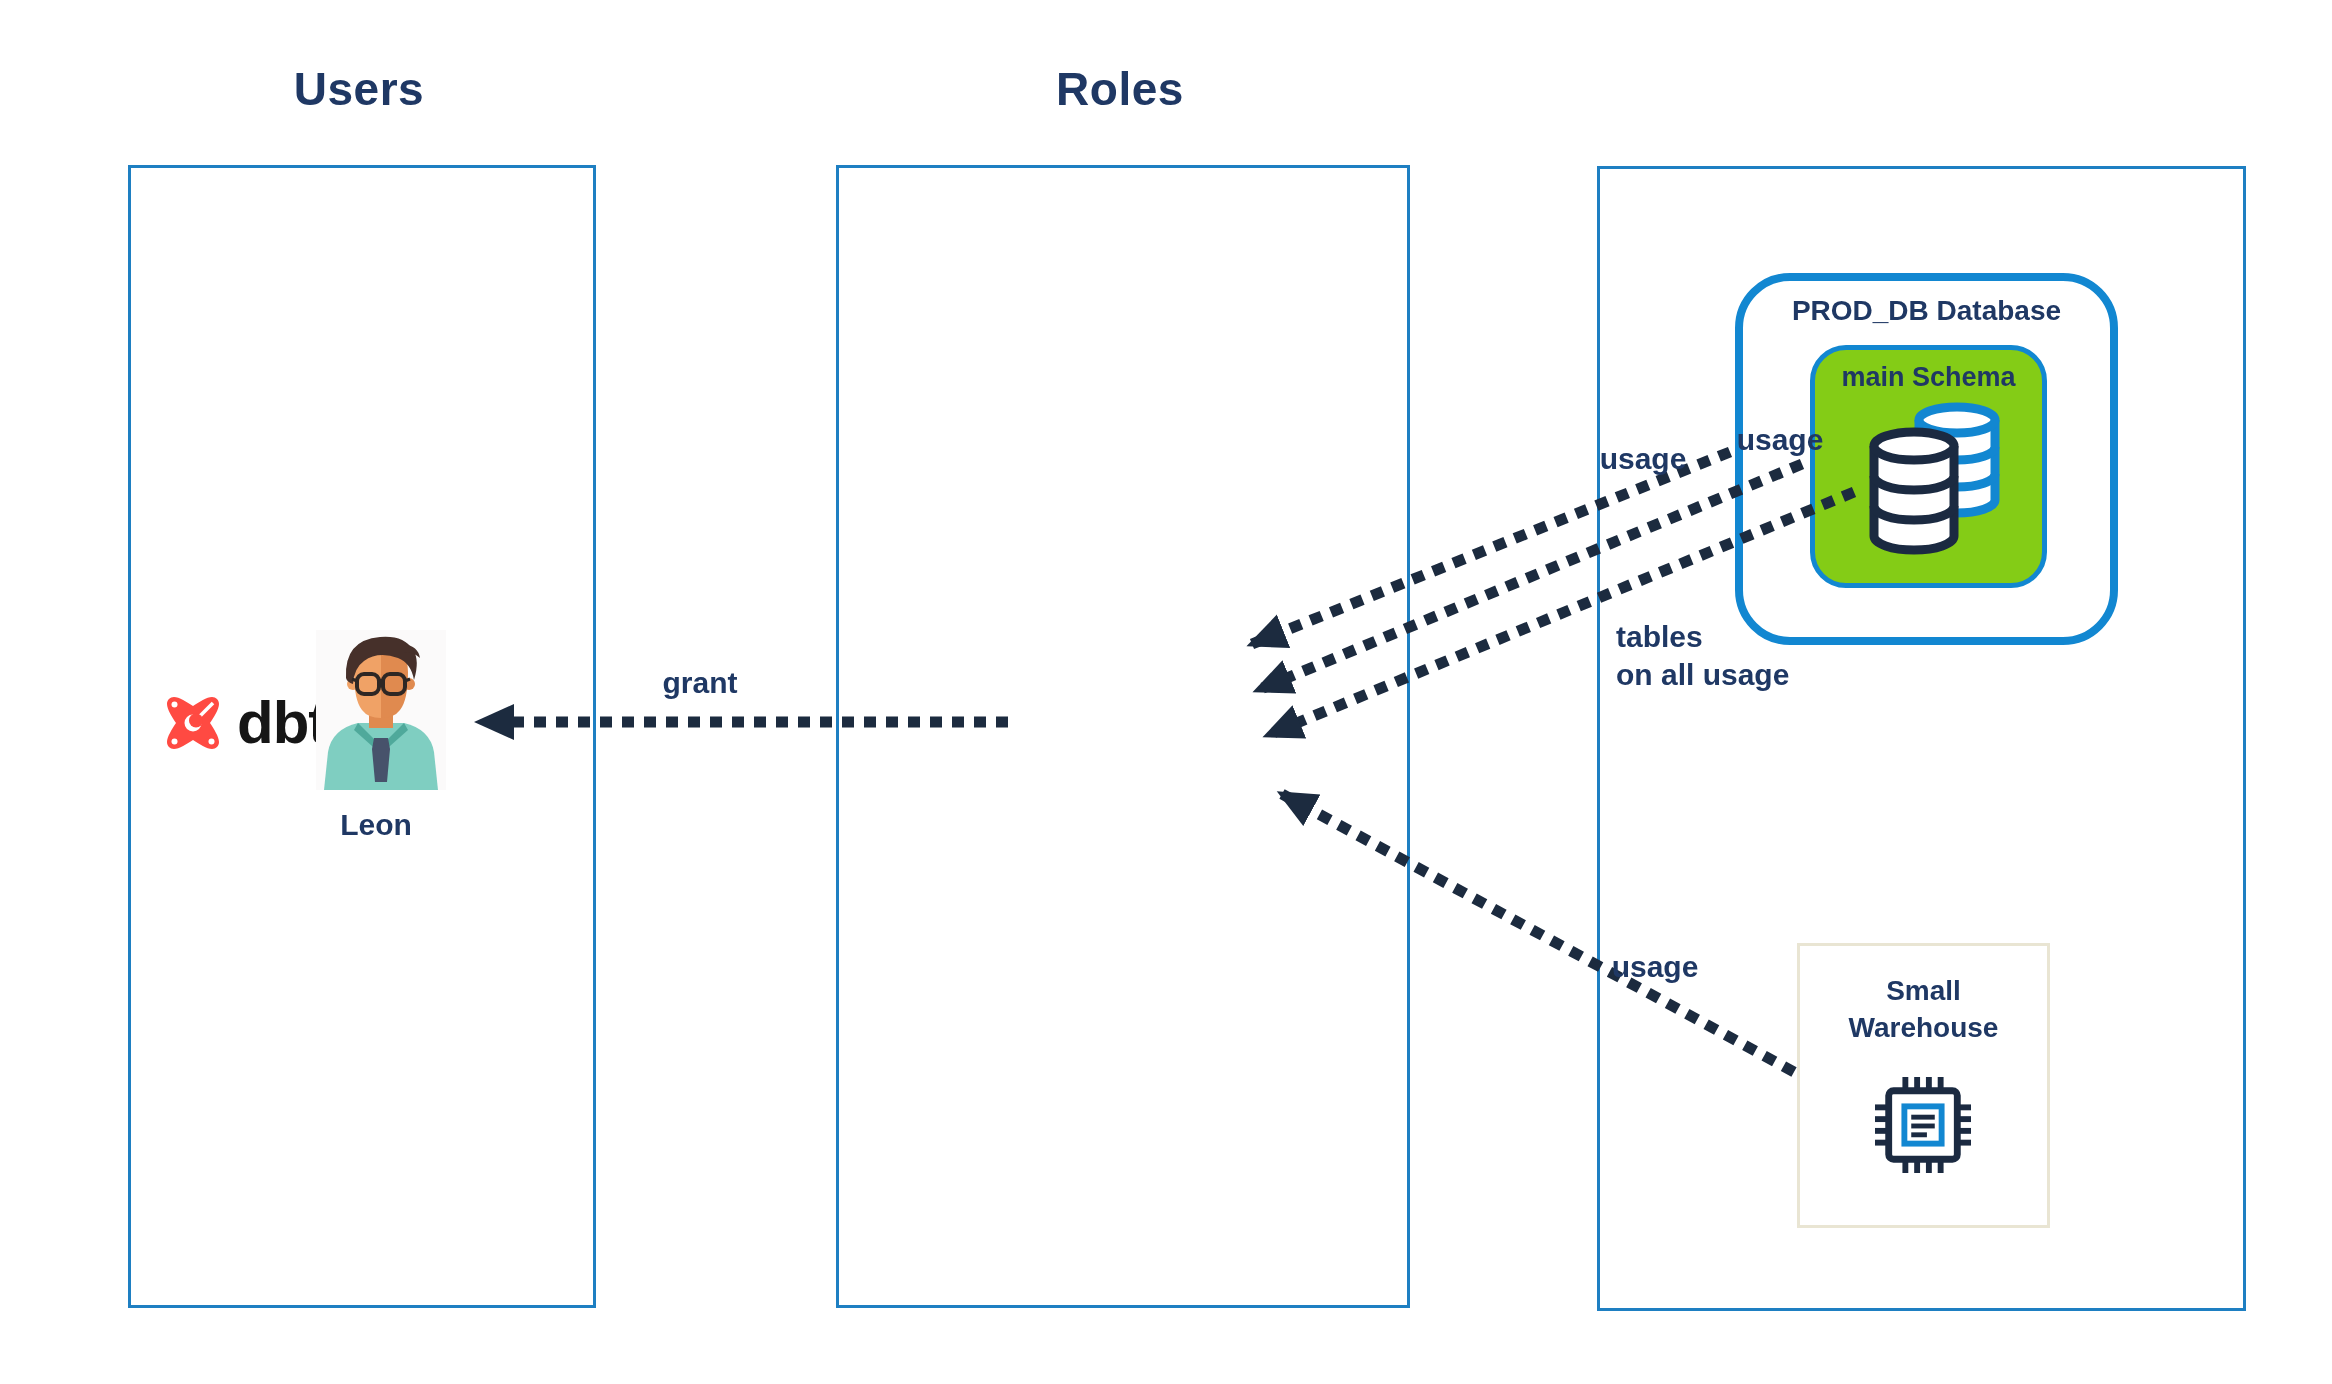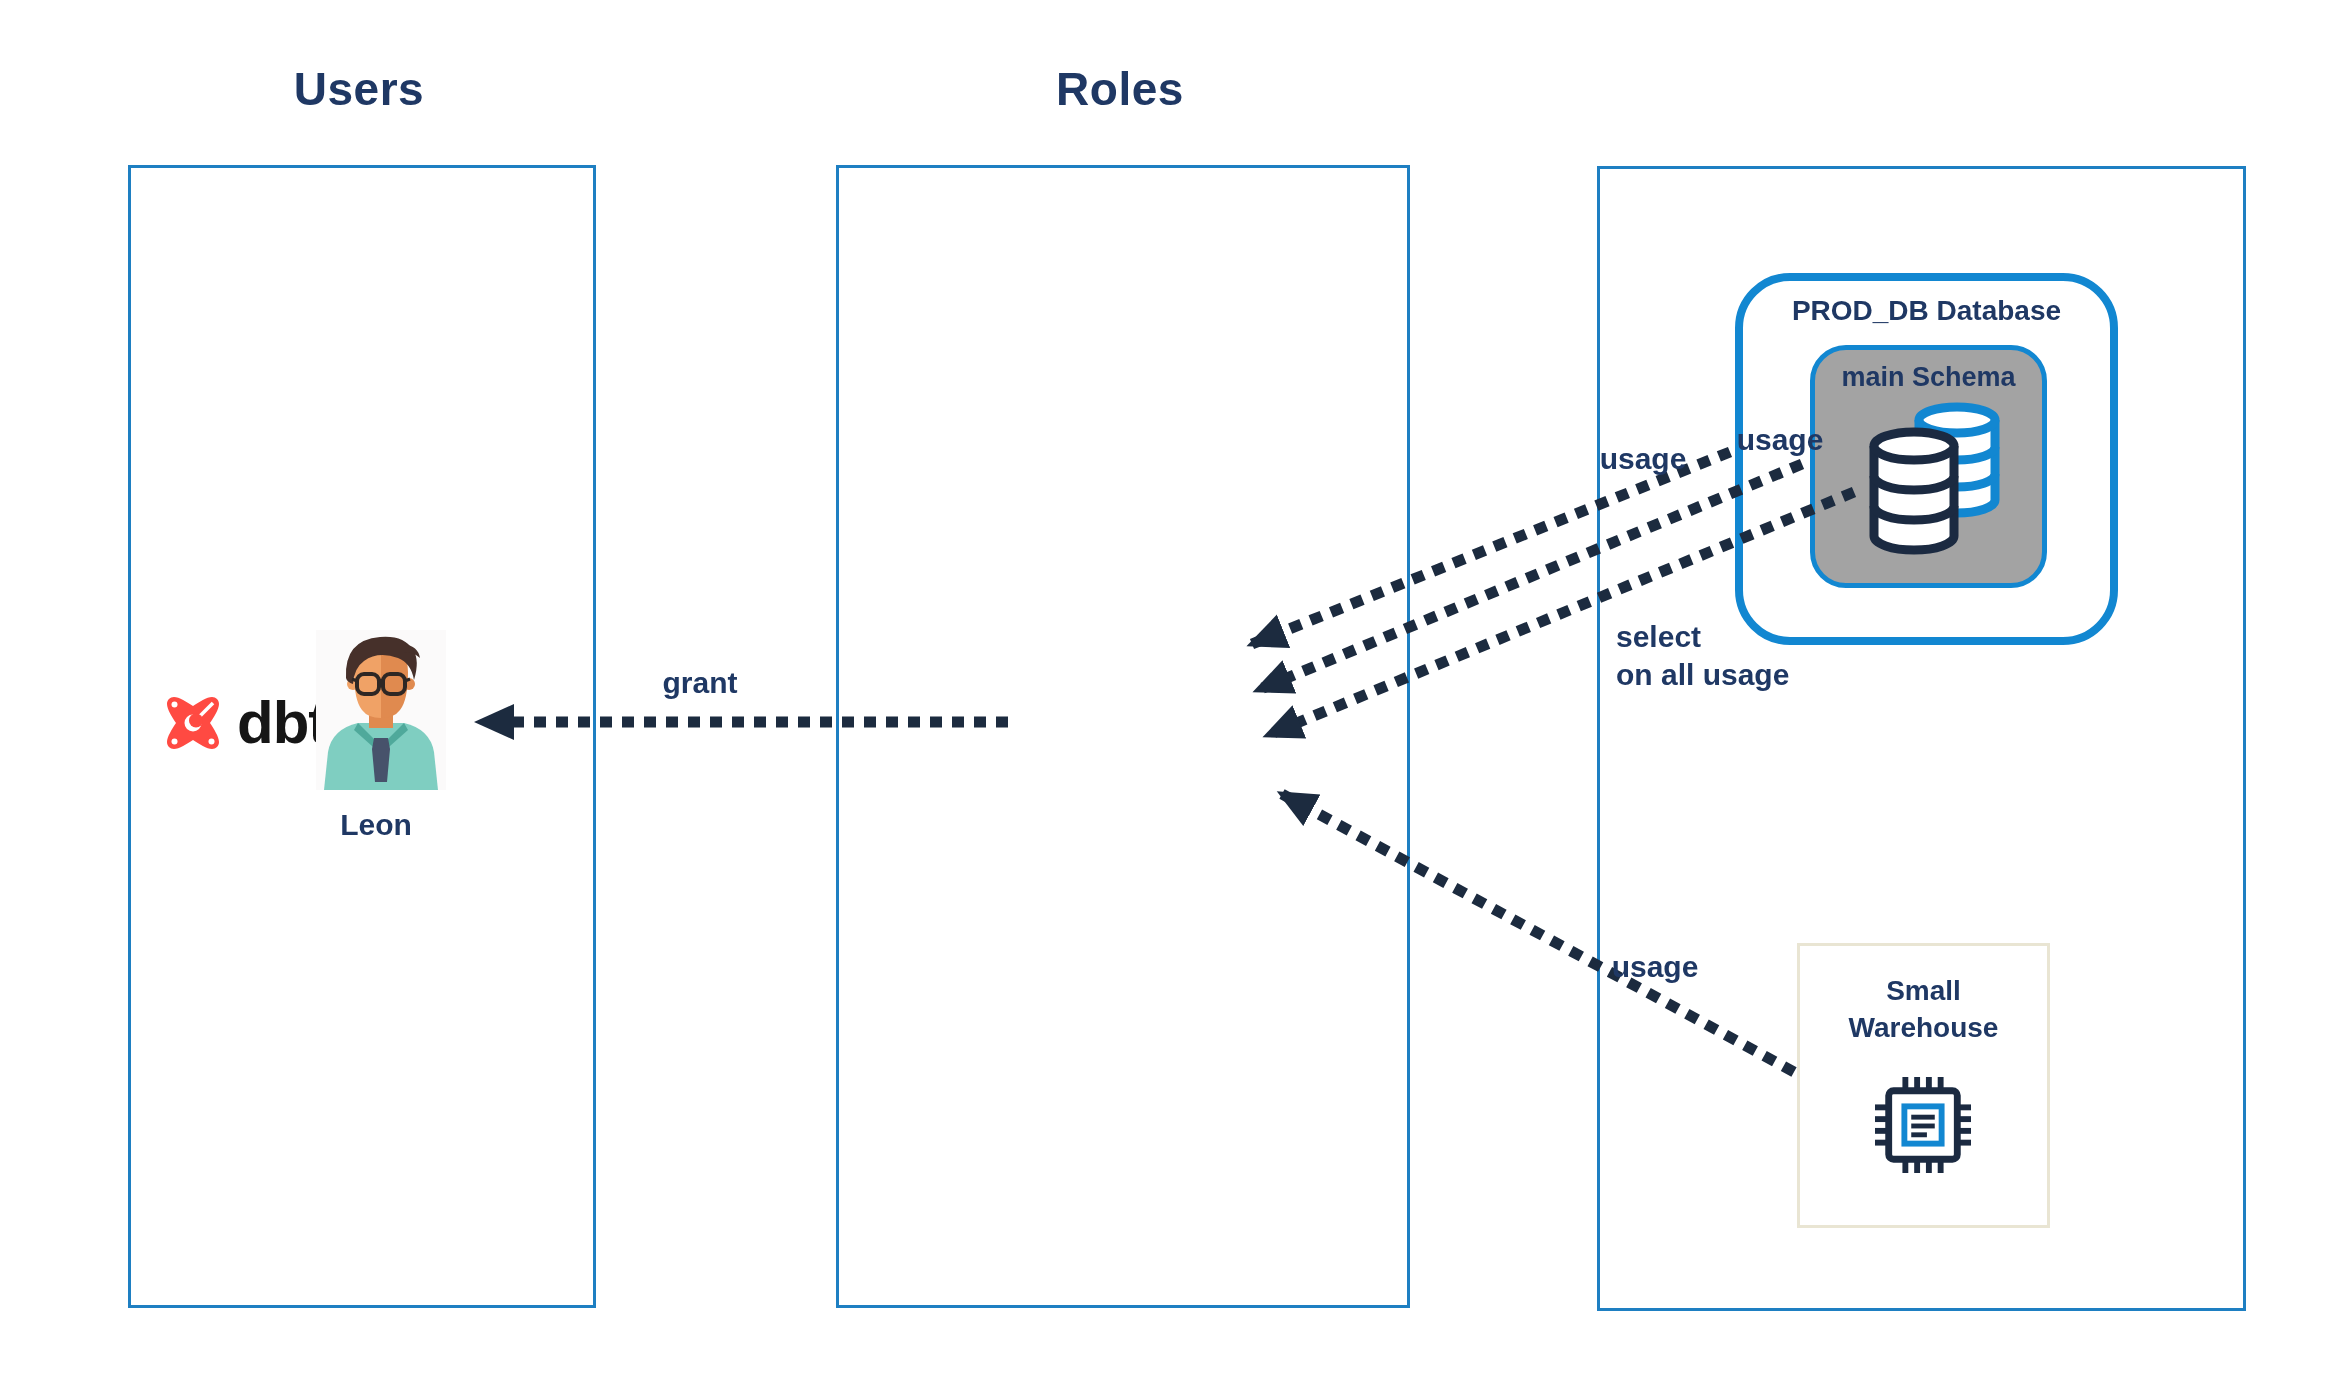--- a/index.html
+++ b/index.html
@@ -43,21 +43,21 @@
     position:absolute;left:1735px;top:273px;width:383px;height:372px;
     border:8px solid #1287D1;border-radius:55px;box-sizing:border-box;
   }
   .proddb-title{
     margin-top:14px;text-align:center;
     font-size:28px;font-weight:bold;color:#1F3864;
   }
   .schema-box{
     position:absolute;left:1810px;top:345px;width:237px;height:243px;
     border:5px solid #1287D1;border-radius:36px;box-sizing:border-box;
-    background:#a3a3a3;
+    background:#84cc16;
   }
   .schema-title{
     margin-top:12px;text-align:center;
     font-size:27px;font-weight:bold;color:#1F3864;
   }
   .db-icon{position:absolute;left:1862px;top:398px;}
   .warehouse-box{
     position:absolute;left:1797px;top:943px;width:253px;height:285px;
     border:3px solid #E9E5D3;box-sizing:border-box;background:#ffffff;
   }
@@ -197,18 +197,18 @@
       <line x1="1802" y1="464" x2="1258" y2="690" marker-end="url(#ah)"></line>
       <line x1="1854" y1="492" x2="1268" y2="735" marker-end="url(#ah)"></line>
       <line x1="1794" y1="1072" x2="1282" y2="794" marker-end="url(#ah)"></line>
     </g>
   </svg>
 
   <div class="edge-label center" style="left:600px;top:666px;width:200px;">grant</div>
   <div class="edge-label center" style="left:1593px;top:442px;width:100px;">usage</div>
   <div class="edge-label center" style="left:1730px;top:423px;width:100px;">usage</div>
   <div class="edge-label select-label" style="left:1616px;top:618px;width:230px;">
-    <div>select</div>
+    <div>tables</div>
     <div>on all usage</div>
   </div>
   <div class="edge-label center" style="left:1600px;top:950px;width:110px;">usage</div>
 
 </div>
 
 </body></html>

